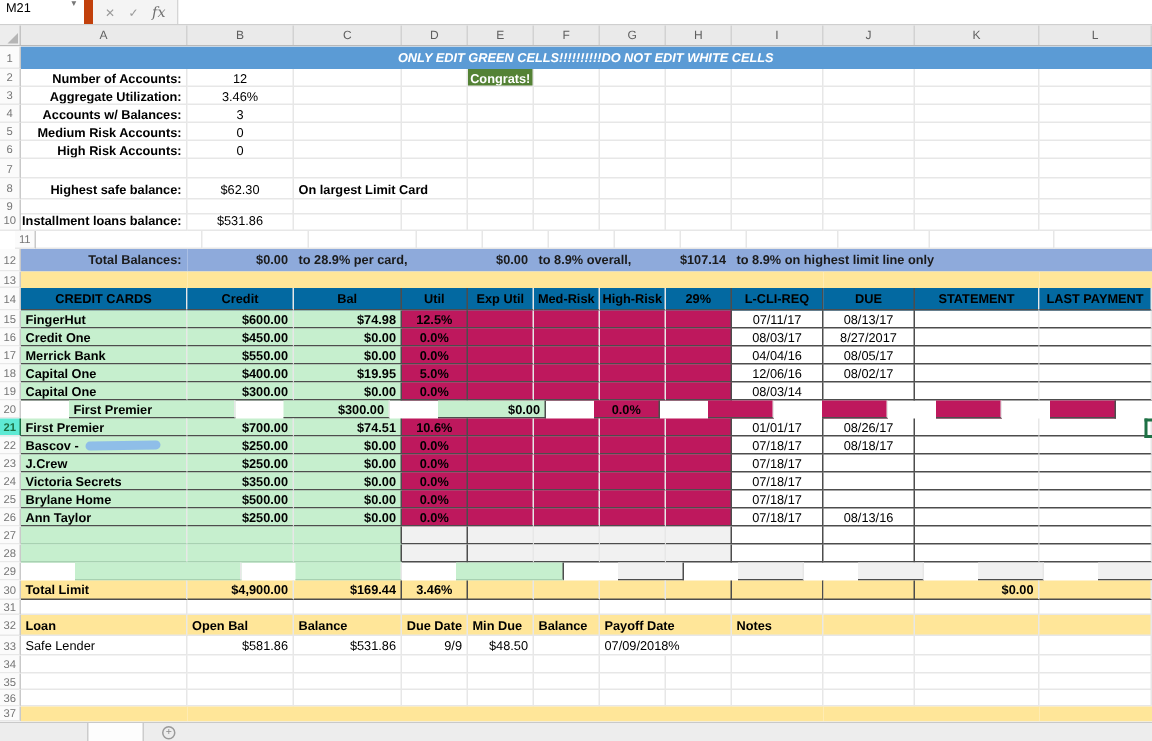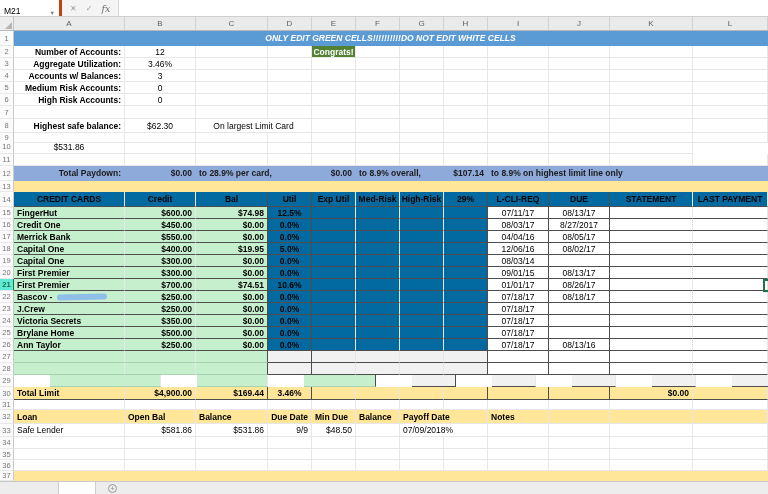--- a/index.html
+++ b/index.html
@@ -4,22 +4,22 @@
 <style>
   * { box-sizing: border-box; margin: 0; padding: 0; }
   html,body { width: 768px; height: 494px; overflow: hidden; }
   body { font-family: "Liberation Sans", sans-serif; font-size: 8.5px; color: #000; background: #fff; }
   .app { width: 768px; height: 494px; display: flex; flex-direction: column;
          --cols: 14px 111px 71px 72px 44px 44px 44px 44px 44px 61px 61px 83px 75px; }
 
   
   .chrome { height: 17px; background: #ECECEC; border-bottom: 1px solid #CFCFCF;
             display: flex; align-items: stretch; flex: 0 0 auto; }
-  .namebox { width: 62px; background: #fff; border-right: 3px solid #c2410c;
-             display: flex; align-items: flex-end; padding: 0 4px; }
+  .namebox { width: 62px; background: #fff; border-right: 6px solid #c2410c;
+             display: flex; align-items: flex-start; padding: 0 4px; }
   .namebox .ref { flex: 1; font-size: 8.5px; }
   .caret { font-size: 5.5px; color: #777; }
   .fbtns { display: flex; align-items: center; gap: 9px; padding: 0 8px;
            background: #F4F4F4; border-right: 1px solid #D5D5D5; }
   .ic { color: #9A9A9A; font-size: 8px; }
   .icfx { font-family: "DejaVu Serif", serif; font-style: italic; color: #6E6E6E; font-size: 9.5px; }
   .fbar { flex: 1; background: #fff; display: flex; align-items: center; padding: 0 4px; }
 
   
   .colhdrs { height: 14px; display: grid; grid-template-columns: var(--cols);
@@ -37,42 +37,42 @@
   .rn { display: flex; align-items: center; justify-content: center; font-size: 7.5px;
         color: #767676; background: #FBFBFB; border-right: 1px solid #C9C9C9;
         border-bottom: 1px solid #E8E8E8; }
   .rn.active { background: #5eead4; color: #1E7145; font-weight: 700;
                border-right: 1px solid #1E7145; }
   .cell { display: flex; align-items: center; padding: 0 3px; white-space: nowrap;
           overflow: hidden; border-right: 1px solid #E7E7E7; border-bottom: 1px solid #E7E7E7; }
   .cell span { pointer-events: none; }
   .r { justify-content: flex-end; }
   .c { justify-content: center; padding: 0 1px; }
-  .b { font-weight: 400; justify-content: center; }
+  .b { font-weight: 700; }
   .lbl { justify-content: flex-end; font-weight: 700; }
 
   
   .banner .cell { background: #5B9BD5; border-color: transparent; }
   .bannertxt { color: #fff; font-weight: 700; font-style: italic; justify-content: center; text-align: center; }
   
   .congrats { background: #548235; color: #fff; font-weight: 700; justify-content: center; }
   
   .blue .cell { background: #8EAADB; border-color: transparent; font-weight: 700; color: #1b1b1b; }
   
   .yel .cell { background: #FFE699; border-color: transparent; }
   
   .tblrow .cell { border-bottom-color: #4D4D4D; }
   .tblrow .cell:nth-child(4), .tblrow .cell:nth-child(5),
   .tblrow .cell:nth-child(9), .tblrow .cell:nth-child(10),
   .tblrow .cell:nth-child(11) { border-right-color: #4D4D4D; }
   
   .thead .cell { background: #0369a1; font-weight: 700; justify-content: center; padding: 0 1px; }
   
   .card .cell:nth-child(n+2):nth-child(-n+4) { background: #C6EFCE; }
-  .card .cell:nth-child(n+5):nth-child(-n+9) { background: #0369a1; }
+  .card .cell:nth-child(n+5):nth-child(-n+9) { background: #be185d; }
   .card .cell:nth-child(2) { font-weight: 700; }
   .card .cell:nth-child(3), .card .cell:nth-child(4) { font-weight: 700; justify-content: flex-end; }
   .card .cell:nth-child(5) { font-weight: 700; justify-content: center; }
   .card .cell:nth-child(10), .card .cell:nth-child(11) { justify-content: center; }
   
   .gpad .cell:nth-child(n+2):nth-child(-n+4) { background: #C6EFCE; border-bottom-color: #A8D1B2; }
   .gpad .cell:nth-child(n+5):nth-child(-n+9) { background: #F1F1F1; }
   
   .total .cell { background: #FFE699; font-weight: 700; }
   
@@ -281,53 +281,56 @@
         <div class="cell"></div>
         <div class="cell"></div>
         <div class="cell"></div>
         <div class="cell"></div>
         <div class="cell"></div>
         <div class="cell"></div>
         <div class="cell"></div>
       </div>
       <div class="row" style="height: 14px;">
         <div class="rn">10</div>
+        <div class="cell lbl">
+          <span>Installment loans balance:</span>
+        </div>
         <div class="cell c">
           <span>$531.86</span>
         </div>
         <div class="cell"></div>
         <div class="cell"></div>
         <div class="cell"></div>
         <div class="cell"></div>
         <div class="cell"></div>
         <div class="cell"></div>
         <div class="cell"></div>
         <div class="cell"></div>
         <div class="cell"></div>
         <div class="cell"></div>
       </div>
-      <div class="row" style="height: 12px;">
+      <div class="row" style="height: 12px; margin-left: 10px;">
         <div class="rn">11</div>
         <div class="cell"></div>
         <div class="cell"></div>
         <div class="cell"></div>
         <div class="cell"></div>
         <div class="cell"></div>
         <div class="cell"></div>
         <div class="cell"></div>
         <div class="cell"></div>
         <div class="cell"></div>
         <div class="cell"></div>
         <div class="cell"></div>
         <div class="cell"></div>
       </div>
       <div class="row blue" style="height: 15px;">
         <div class="rn">12</div>
         <div class="cell lbl">
-          <span>Total Paydown:</span>
+          <span>Total Balances:</span>
         </div>
         <div class="cell r">
           <span>$0.00</span>
         </div>
         <div class="cell" style="grid-column: span 2;">
           <span>to 28.9% per card,</span>
         </div>
         <div class="cell r">
           <span>$0.00</span>
         </div>
@@ -521,21 +524,21 @@
         <div class="cell"></div>
         <div class="cell"></div>
         <div class="cell"></div>
         <div class="cell">
           <span>08/03/14</span>
         </div>
         <div class="cell"></div>
         <div class="cell"></div>
         <div class="cell"></div>
       </div>
-      <div class="row card tblrow" style="height: 12px;">
+      <div class="row card tblrow" style="height: 12px; gap: 32px;">
         <div class="rn">20</div>
         <div class="cell">
           <span>First Premier</span>
         </div>
         <div class="cell">
           <span>$300.00</span>
         </div>
         <div class="cell">
           <span>$0.00</span>
         </div>

